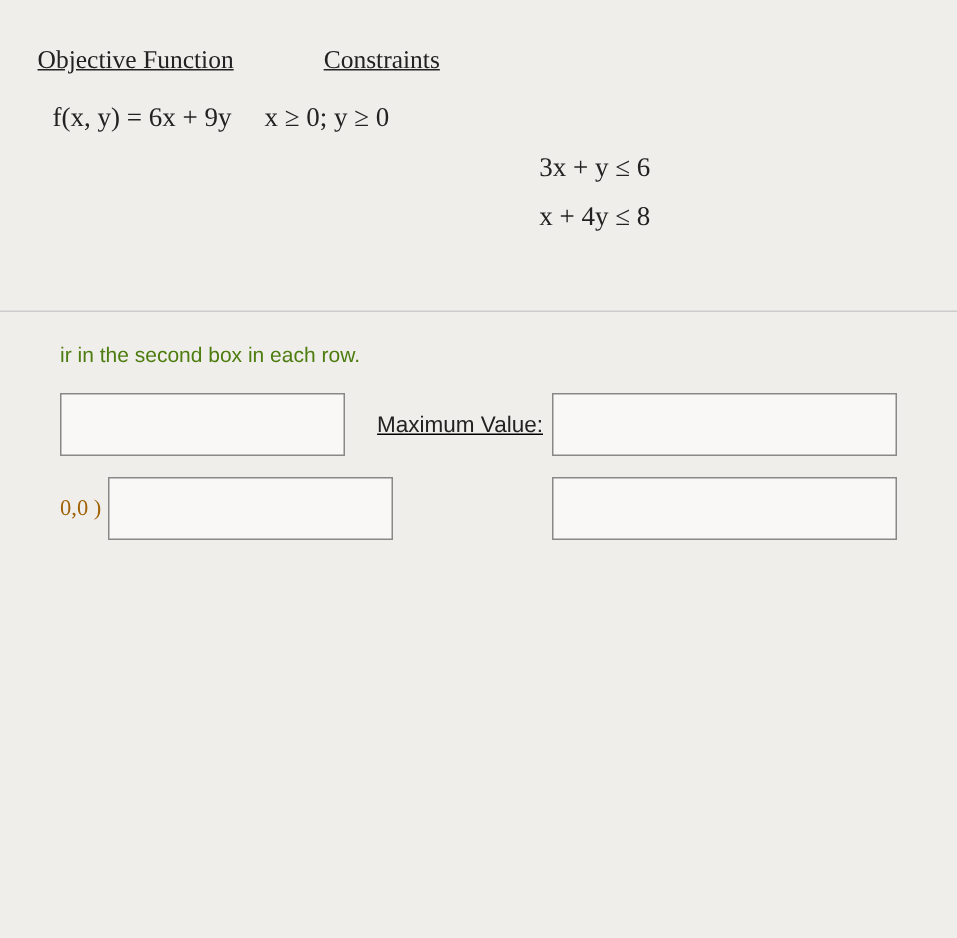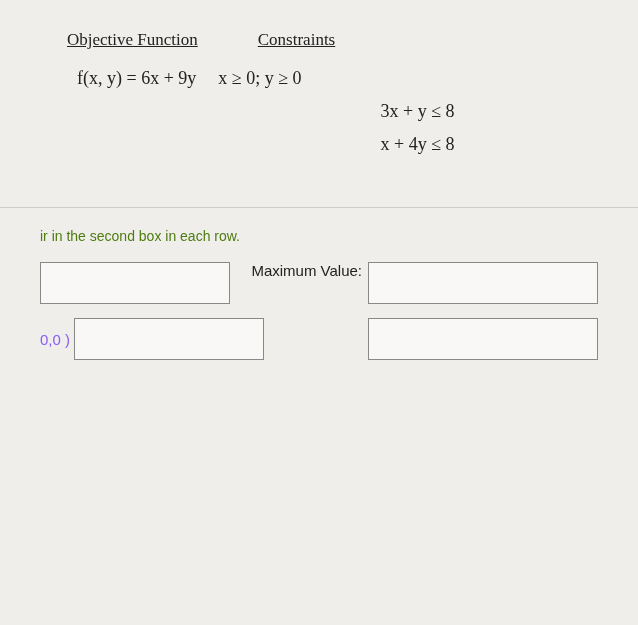--- a/index.html
+++ b/index.html
@@ -10,23 +10,22 @@
 
     body {
       width: 638px;
       height: 625px;
       background-color: #f0eeeb;
       font-family: Georgia, 'Times New Roman', serif;
       overflow: hidden;
     }
 
     .top-section {
-      padding: 30px 40px 20px 35px;
+      padding: 30px 40px 20px 25px;
       background-color: #f0eeeb;
-      margin-left: 32px;
     }
 
     .headers-row {
       display: flex;
       gap: 60px;
       margin-bottom: 18px;
     }
 
     .header-label {
       font-size: 17px;
@@ -97,40 +96,41 @@
       font-size: 15px;
       color: #222;
       font-family: Arial, sans-serif;
       white-space: nowrap;
       margin-left: 10px;
       margin-right: 6px;
     }
 
     .prefix-text {
       font-size: 15px;
-      color: #8b5cf6;
-      font-family: Liberation Sans, sans-serif;
+      color: #a16207;
+      font-family: Liberation Serif, serif;
       margin-right: 4px;
     }
 
     .input-value-box {
       border: 1px solid #888;
       background-color: #f9f8f6;
       height: 42px;
       width: 230px;
     }
 
     .spacer {
       flex: 1;
     }
 
     .max-value-row {
       display: flex;
-      align-items: flex-start;
+      align-items: center;
       margin-left: 0;
+      text-decoration: underline;
     }
 
     .max-occurs-row {
       display: flex;
       align-items: center;
     }
   </style>
 </head>
 <body>
 
@@ -139,21 +139,21 @@
     <span class="header-label">Objective Function</span>
     <span class="header-label">Constraints</span>
   </div>
 
   <div class="math-content">
     <div class="math-line math-line-objective">
       <span>f(x, y) = 6x + 9y</span>
       <span>x ≥ 0; y ≥ 0</span>
     </div>
     <div class="math-line math-line-constraint">
-      <span>3x + y ≤ 8</span>
+      <span>3x + y ≤ 6</span>
     </div>
     <div class="math-line math-line-constraint">
       <span>x + 4y ≤ 8</span>
     </div>
   </div>
 </div>
 
 <hr class="divider">
 
 <div class="bottom-section">

